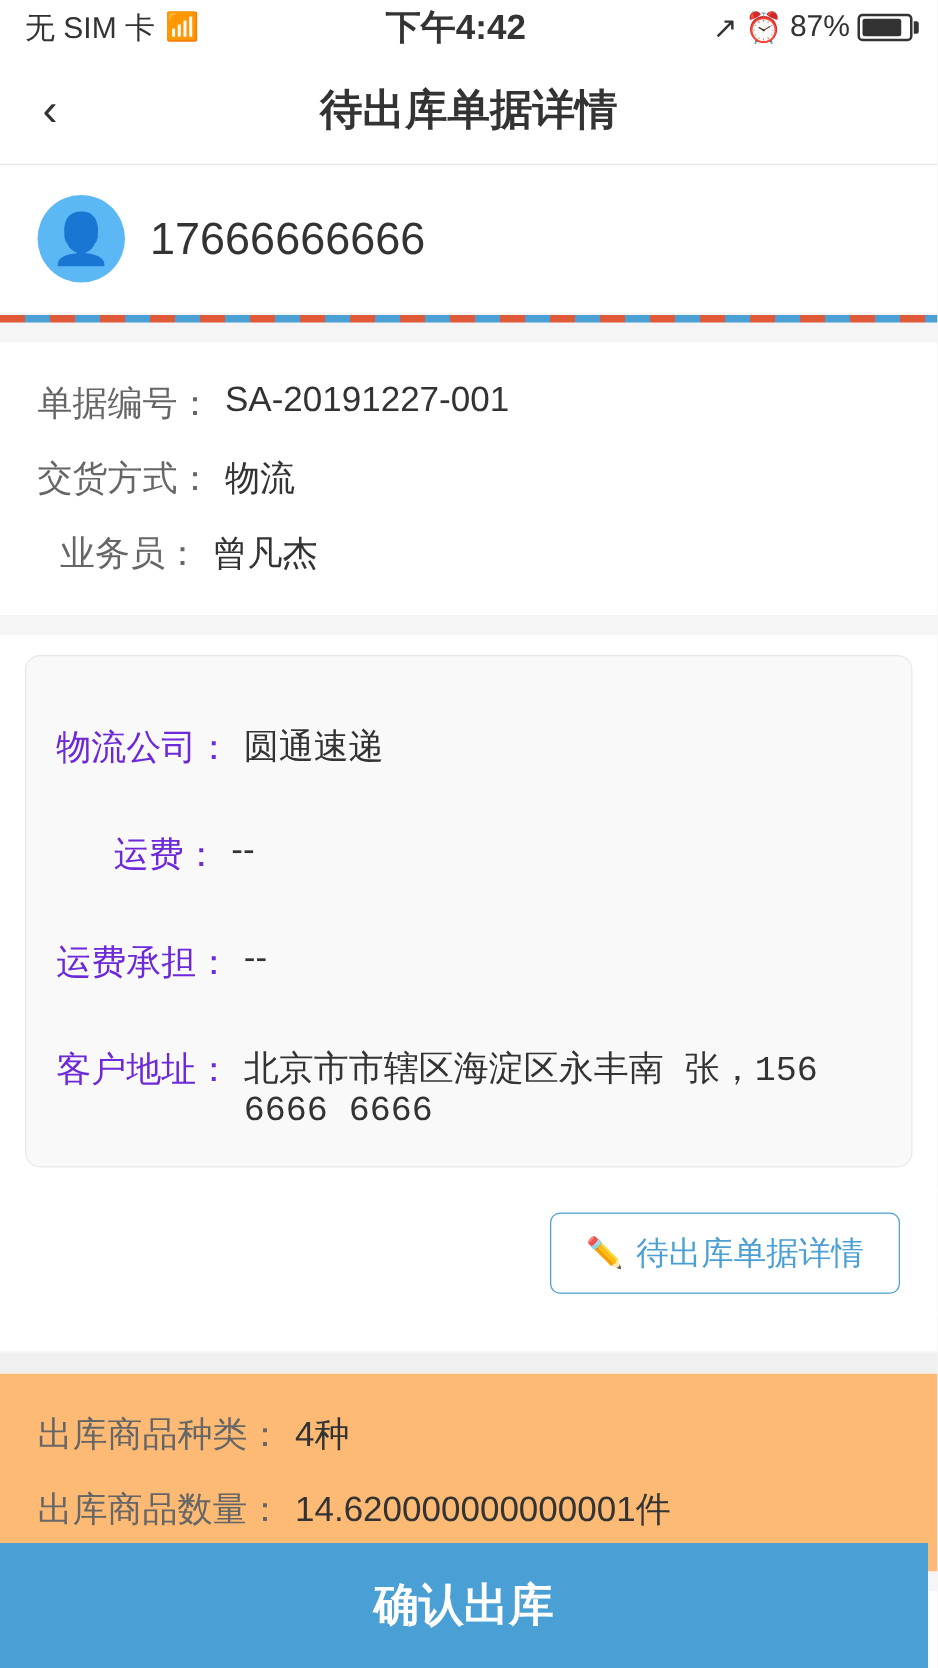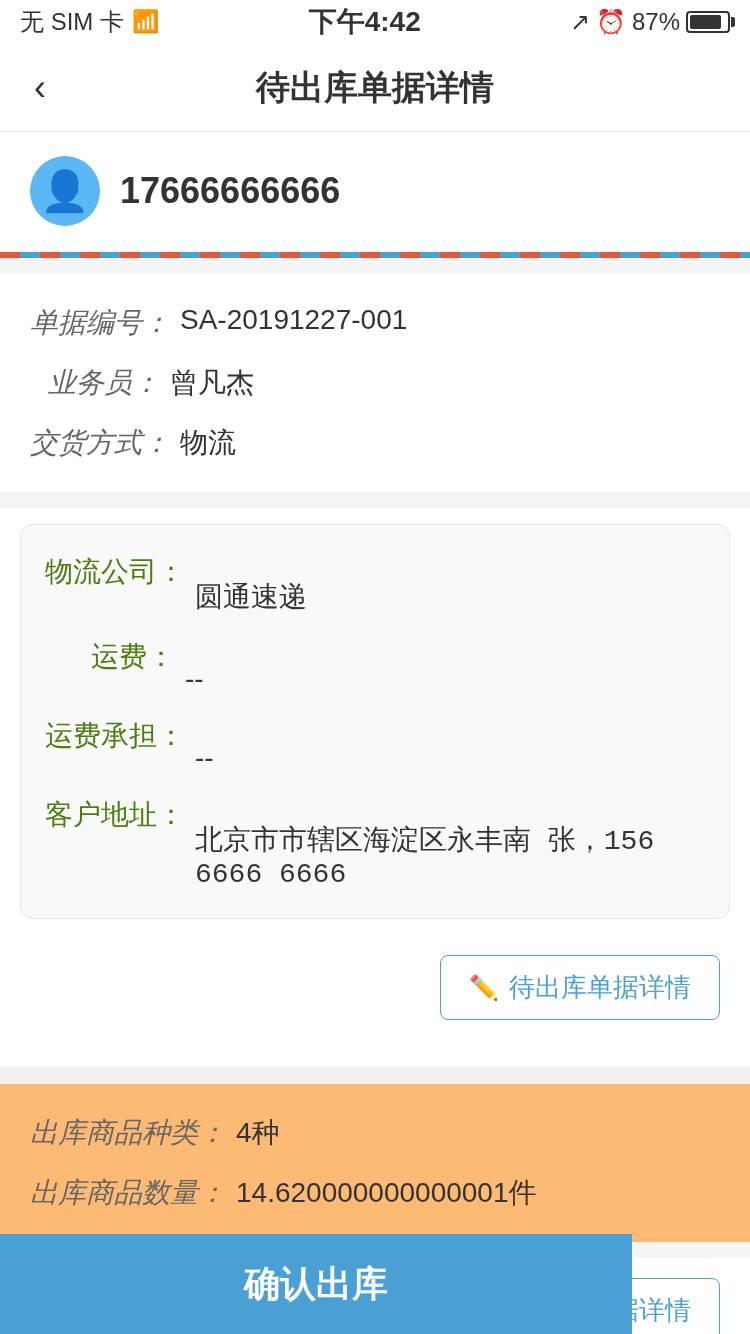--- a/index.html
+++ b/index.html
@@ -99,21 +99,21 @@
       display: flex;
       align-items: center;
       justify-content: center;
     }
     .avatar-icon {
       font-size: 40px;
       color: white;
     }
     .customer-phone {
       font-size: 36px;
-      font-weight: 700;
+      font-weight: 400;
       color: #333;
     }
 
     
     .dashed-line {
       width: 750px;
       height: 6px;
       background: repeating-linear-gradient(
         90deg,
         #e05a3a 0px, #e05a3a 20px,
@@ -134,21 +134,20 @@
       margin-bottom: 22px;
       font-size: 28px;
     }
     .info-row:last-child { margin-bottom: 0; }
     .info-label {
       color: #666;
       min-width: 140px;
       text-align: right;
       flex-shrink: 0;
       padding-right: 10px;
-      font-style: italic;
     }
     .info-value {
       color: #333;
       flex: 1;
     }
 
     
     .logistics-card {
       background: #f9f9f9;
       border: 1px solid #e8e8e8;
@@ -157,25 +156,26 @@
       padding: 28px 24px;
     }
     .logistics-row {
       display: flex;
       align-items: flex-start;
       margin-bottom: 22px;
       font-size: 28px;
     }
     .logistics-row:last-child { margin-bottom: 0; font-family: Liberation Mono, monospace; }
     .logistics-label {
-      color: #4d7c0f;
+      color: #6d28d9;
       min-width: 140px;
       text-align: right;
       flex-shrink: 0;
       padding-right: 10px;
+      margin-top: 26px;
     }
     .logistics-value {
       color: #333;
       flex: 1;
       display: flex;
       align-items: center;
       gap: 14px;
       flex-wrap: wrap;
       margin-top: 25px;
     }
@@ -233,21 +233,21 @@
     
     .view-detail-btn {
       display: flex;
       justify-content: flex-end;
       padding: 20px 30px;
       background: #fff;
     }
 
     
     .confirm-btn {
-      width: 632px;
+      width: 742px;
       height: 100px;
       background: #4a9fd4;
       color: #fff;
       font-size: 36px;
       font-weight: 600;
       border: none;
       cursor: pointer;
       display: flex;
       align-items: center;
       justify-content: center;
@@ -297,26 +297,26 @@
   </div>
 
   <div class="dashed-line"></div>
 
   <div class="info-section">
     <div class="info-row">
       <span class="info-label">单据编号：</span>
       <span class="info-value">SA-20191227-001</span>
     </div>
     <div class="info-row">
+      <span class="info-label">交货方式：</span>
+      <span class="info-value">物流</span>
+    </div>
+    <div class="info-row">
       <span class="info-label">业务员：</span>
       <span class="info-value">曾凡杰</span>
-    </div>
-    <div class="info-row">
-      <span class="info-label">交货方式：</span>
-      <span class="info-value">物流</span>
     </div>
   </div>
 
   <div style="background:#fff; padding: 0 0 10px 0; margin-bottom: 2px;">
     <div class="logistics-card">
       <div class="logistics-row">
         <span class="logistics-label">物流公司：</span>
         <span class="logistics-value">圆通速递</span>
       </div>
       <div class="logistics-row">

